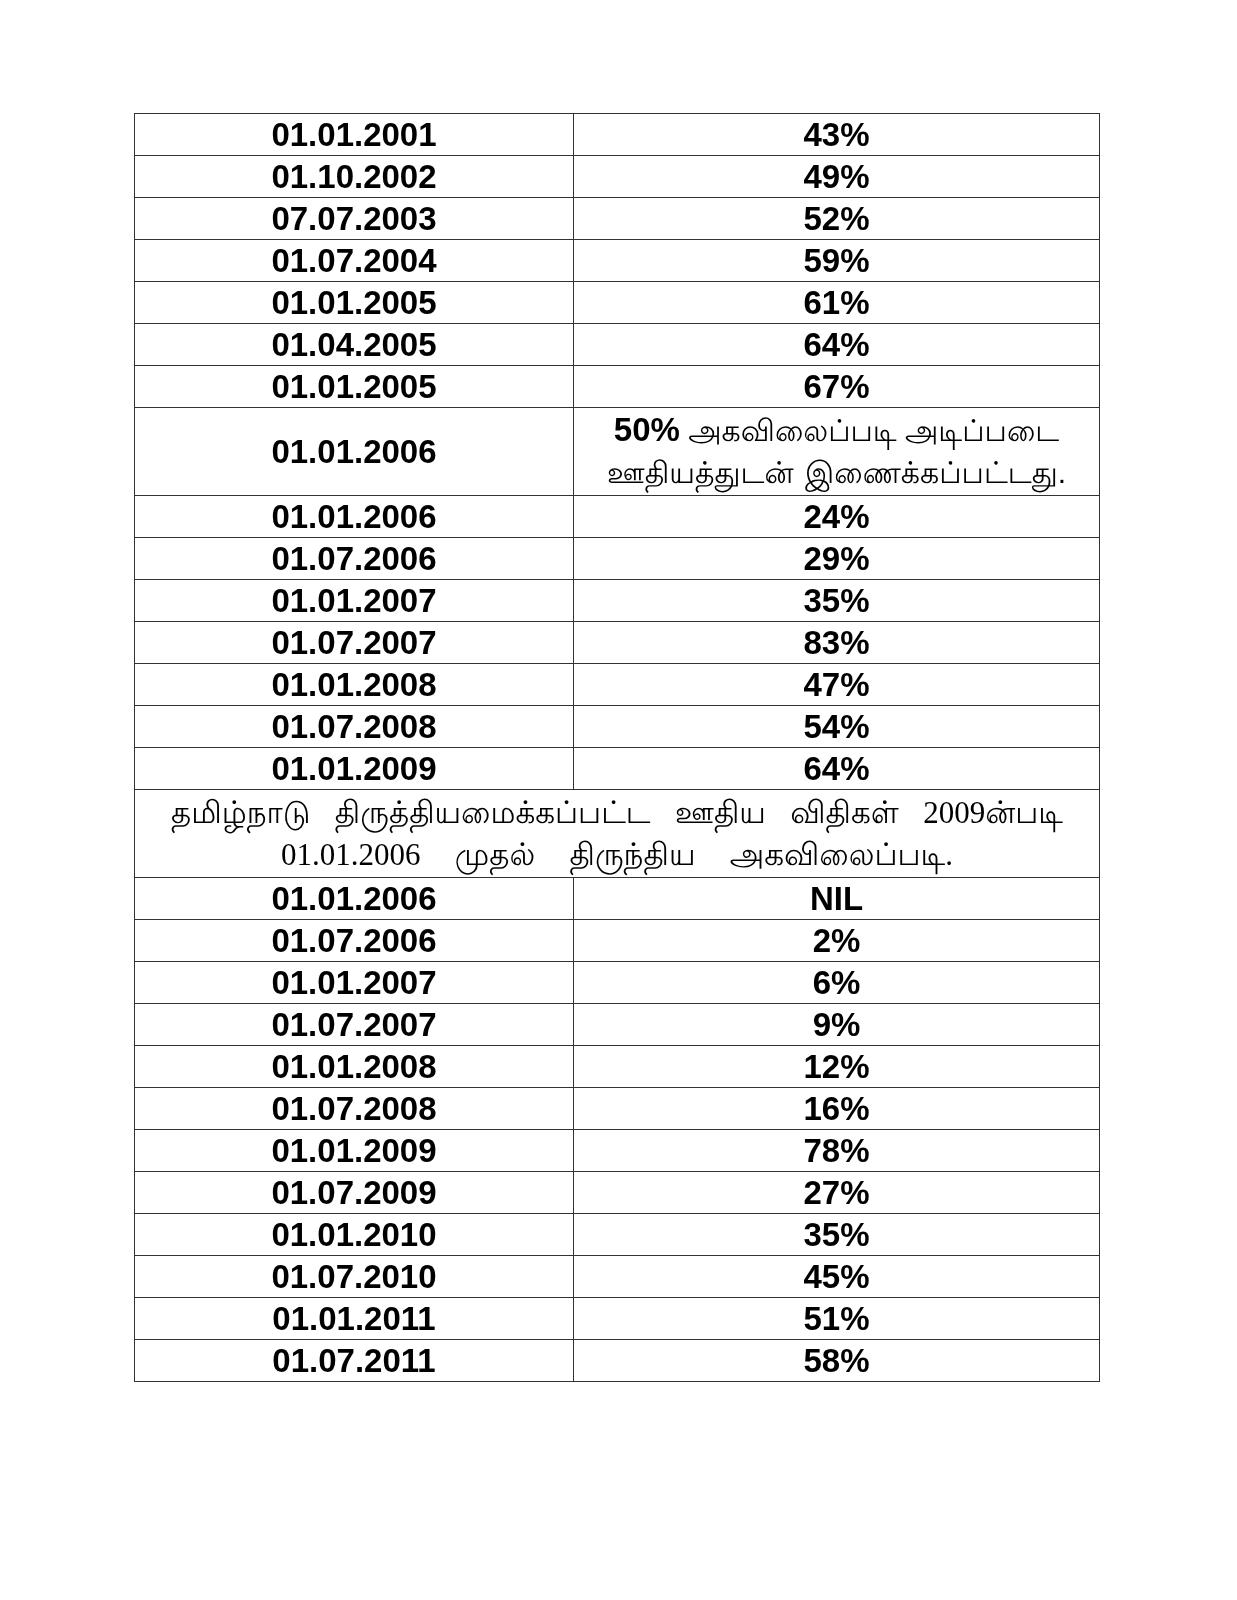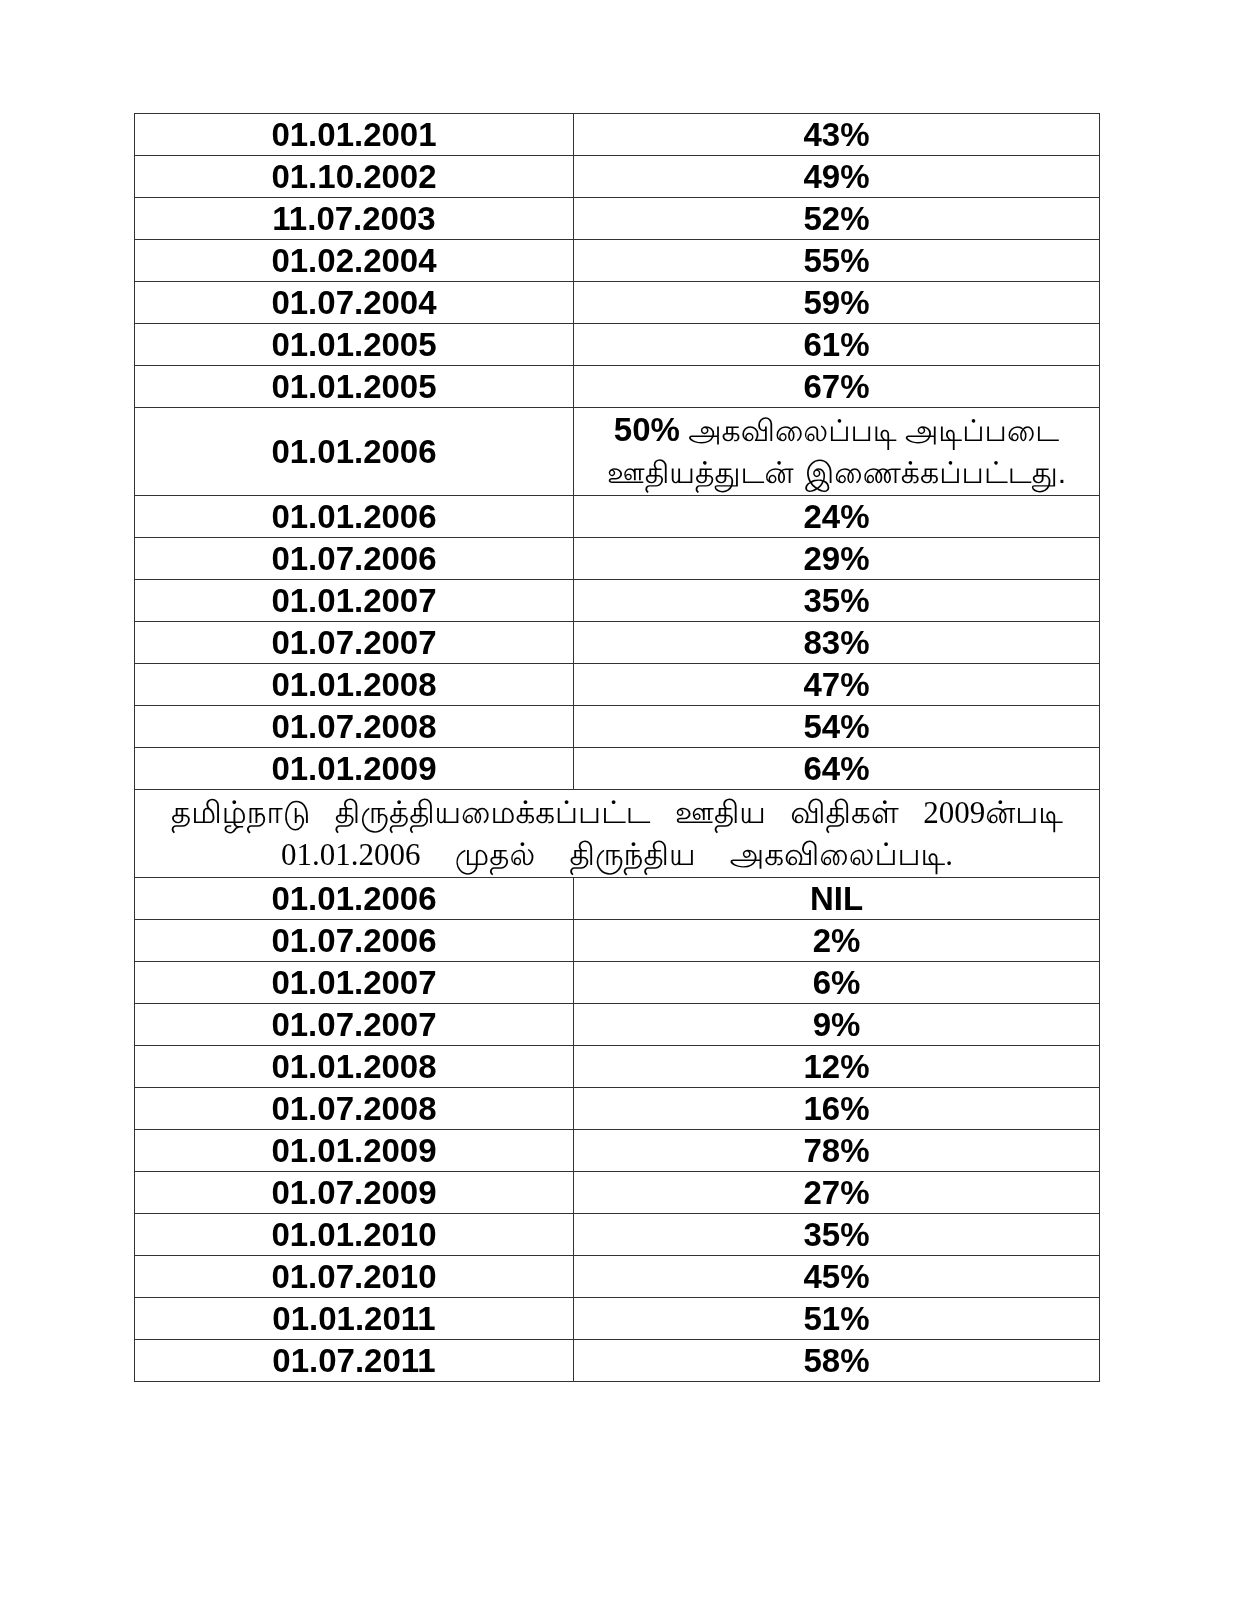--- a/index.html
+++ b/index.html
@@ -26,34 +26,34 @@
   <tbody id="part1">
       <tr>
         <td>01.01.2001</td>
         <td>43%</td>
       </tr>
       <tr>
         <td>01.10.2002</td>
         <td>49%</td>
       </tr>
       <tr>
-        <td>11.07.2003</td>
+        <td>07.07.2003</td>
         <td>52%</td>
-      </tr>
-      <tr>
-        <td>01.02.2004</td>
-        <td>55%</td>
       </tr>
       <tr>
         <td>01.07.2004</td>
         <td>59%</td>
       </tr>
       <tr>
         <td>01.01.2005</td>
         <td>61%</td>
+      </tr>
+      <tr>
+        <td>01.04.2005</td>
+        <td>64%</td>
       </tr>
       <tr>
         <td>01.01.2005</td>
         <td>67%</td>
       </tr>
     </tbody>
   <tbody>
     <tr>
       <td class="tall">01.01.2006</td>
       <td class="note"><b>50%</b> <span>அகவிலைப்படி அடிப்படை ஊதியத்துடன் இணைக்கப்பட்டது.</span></td>

